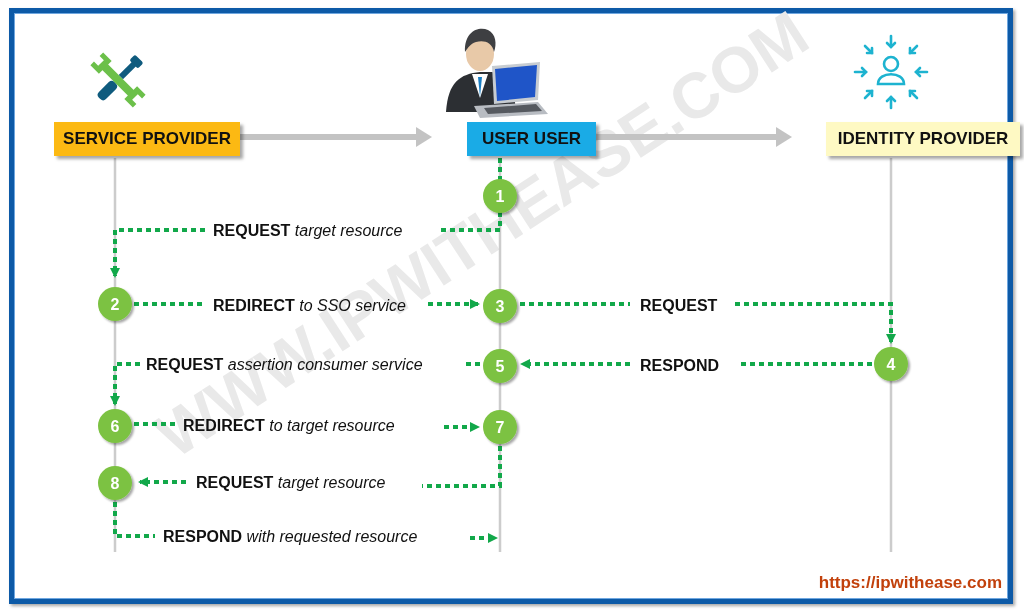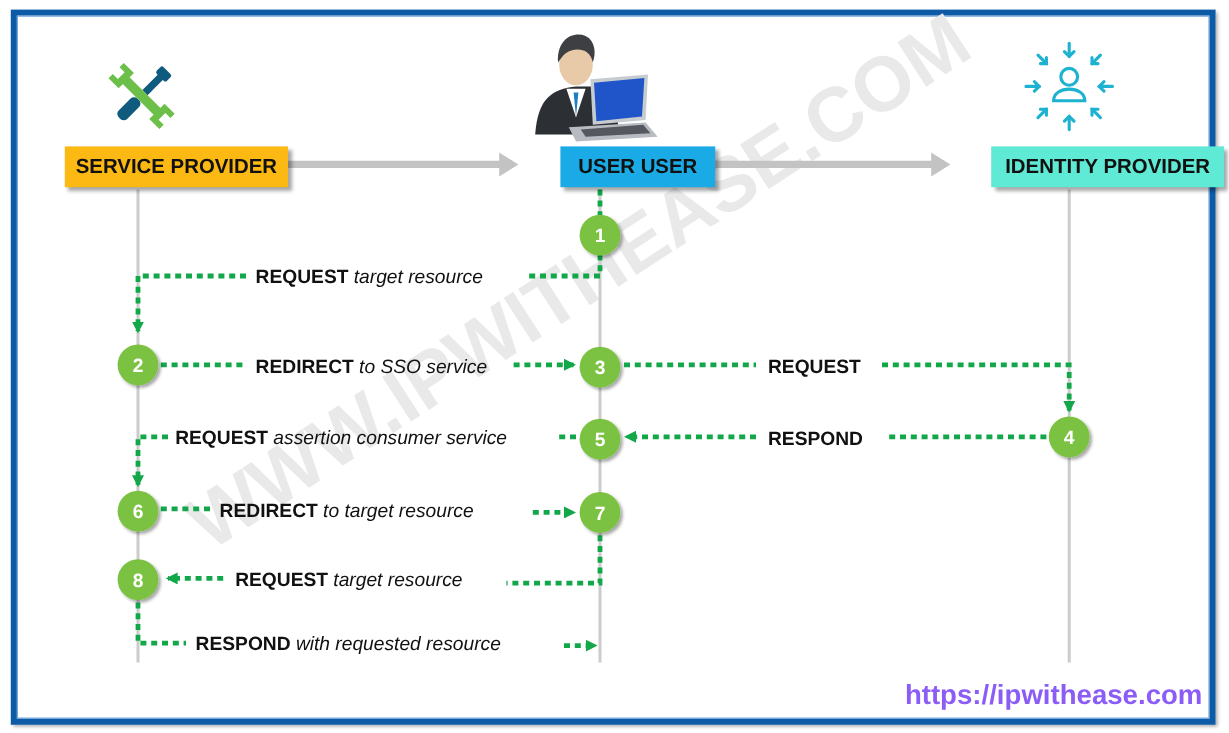--- a/index.html
+++ b/index.html
@@ -15,21 +15,21 @@
       font-family: "Liberation Sans", sans-serif; font-weight: bold; font-size: 17px; color: #111;
       box-shadow: 3px 3px 3px rgba(0,0,0,0.35);
       margin-left: 31px;
     }
     .lbl { font-family: "Liberation Sans", sans-serif; font-size: 16px; fill: #111; }
     .lbl .b { font-weight: bold; }
     .lbl .i { font-style: italic; }
     .num { font-family: "Liberation Sans", sans-serif; font-size: 16px; font-weight: bold; fill: #fff; }
     .watermark { font-family: "Liberation Sans", sans-serif; font-weight: bold; font-size: 64px; fill: #e9e9e9; }
     .url {
-      position: absolute; right: 22px; bottom: 18px; font-weight: bold; font-size: 23px; color: #8b5cf6;
+      position: absolute; right: 22px; bottom: 18px; font-weight: bold; font-size: 17px; color: #c2410c;
       font-family: "Liberation Sans", sans-serif;
     }
   </style>
 </head>
 <body>
 
 <div class="frame"></div>
 
 <svg class="diagram" width="1024" height="611" viewBox="0 0 1024 611">
   <defs>
@@ -202,17 +202,17 @@
     <text class="num" x="115" y="489" text-anchor="middle">8</text>
   </g>
 </svg>
 
 <div class="actor-box" style="left:23px; top:122px; width:186px; background:#fcb913;">
   <span>SERVICE PROVIDER</span>
 </div>
 <div class="actor-box" style="left:436px; top:122px; width:129px; background:#1aabe6;">
   <span>USER USER</span>
 </div>
-<div class="actor-box" style="left:795px; top:122px; width:194px; background:#5eead4;">
+<div class="actor-box" style="left:795px; top:122px; width:194px; background:#fef9c3;">
   <span>IDENTITY PROVIDER</span>
 </div>
 
 <div class="url">https://ipwithease.com</div>
 
 </body></html>

